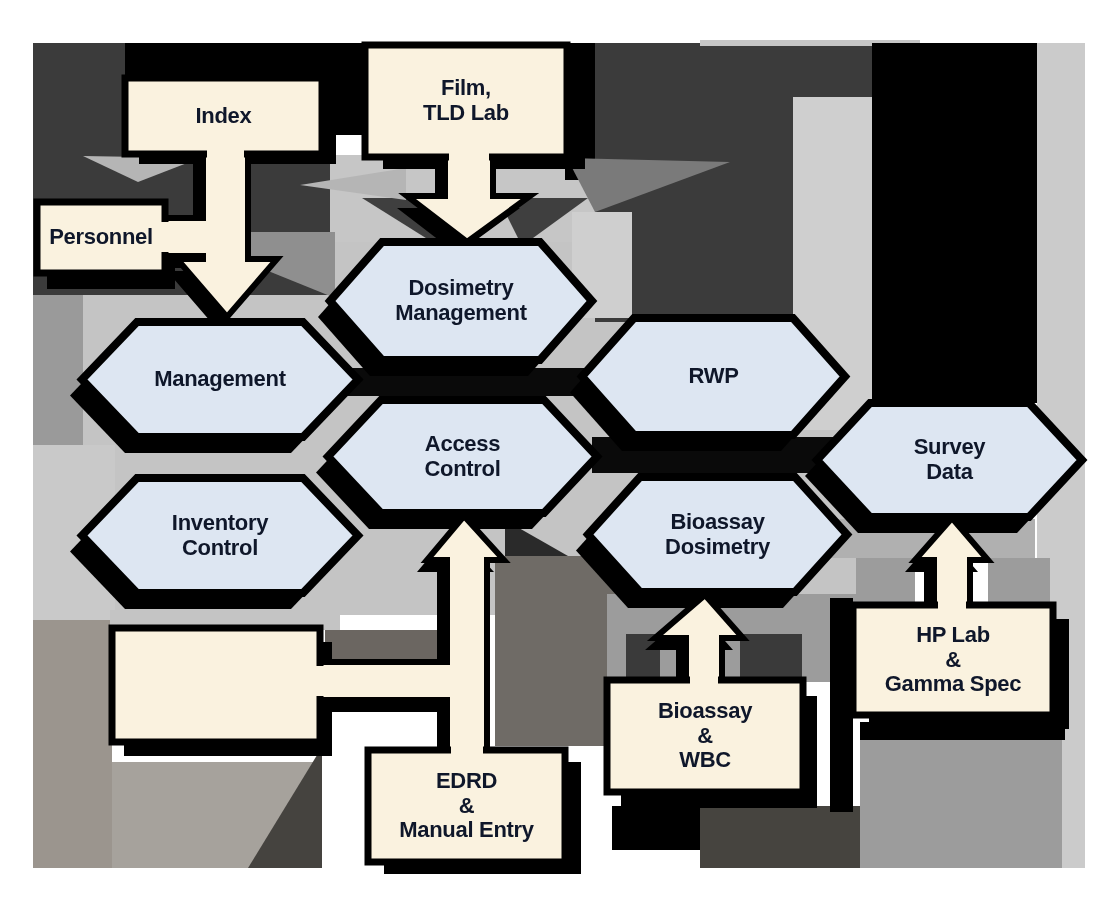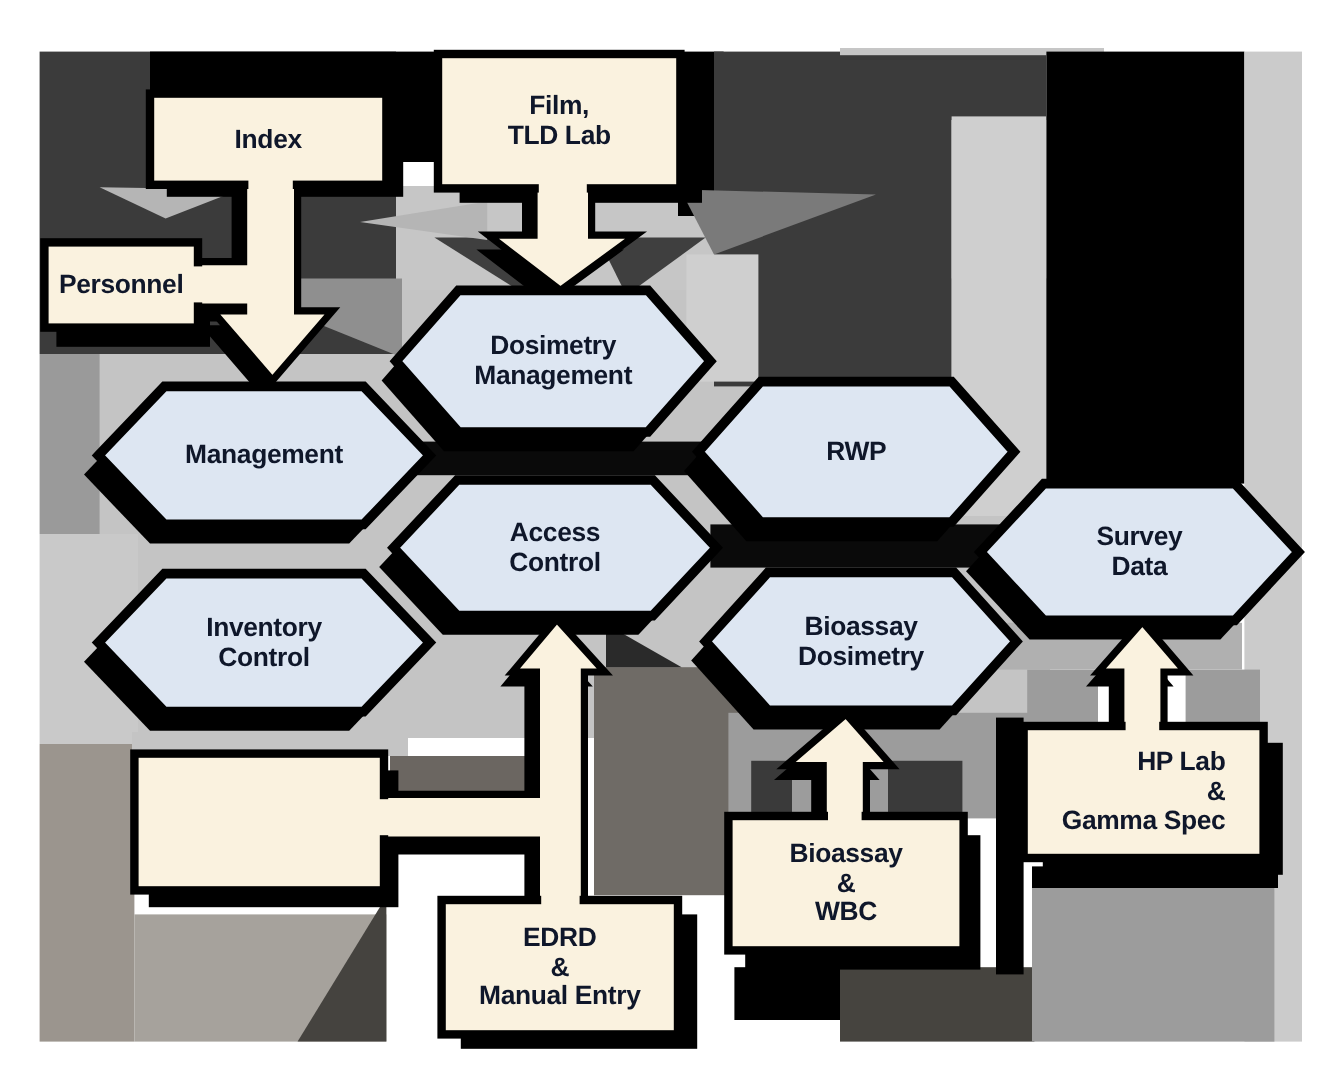--- a/index.html
+++ b/index.html
@@ -135,16 +135,16 @@
   <div class="label" style="left:82px;top:478px;width:276px;height:115px;">Inventory
 Control</div>
   <div class="label" style="left:588px;top:477px;width:259px;height:115px;">Bioassay
 Dosimetry</div>
   <div class="label" style="left:368px;top:750px;width:197px;height:112px;">EDRD
 &amp;
 Manual Entry</div>
   <div class="label" style="left:607px;top:680px;width:196px;height:112px;">Bioassay
 &amp;
 WBC</div>
-  <div class="label" style="left:853px;top:605px;width:200px;height:110px;text-align:right;">HP Lab
+  <div class="label" style="left:853px;top:605px;width:200px;height:110px;">HP Lab
 &amp;
 Gamma Spec</div>
 </div>
 
 </body></html>

